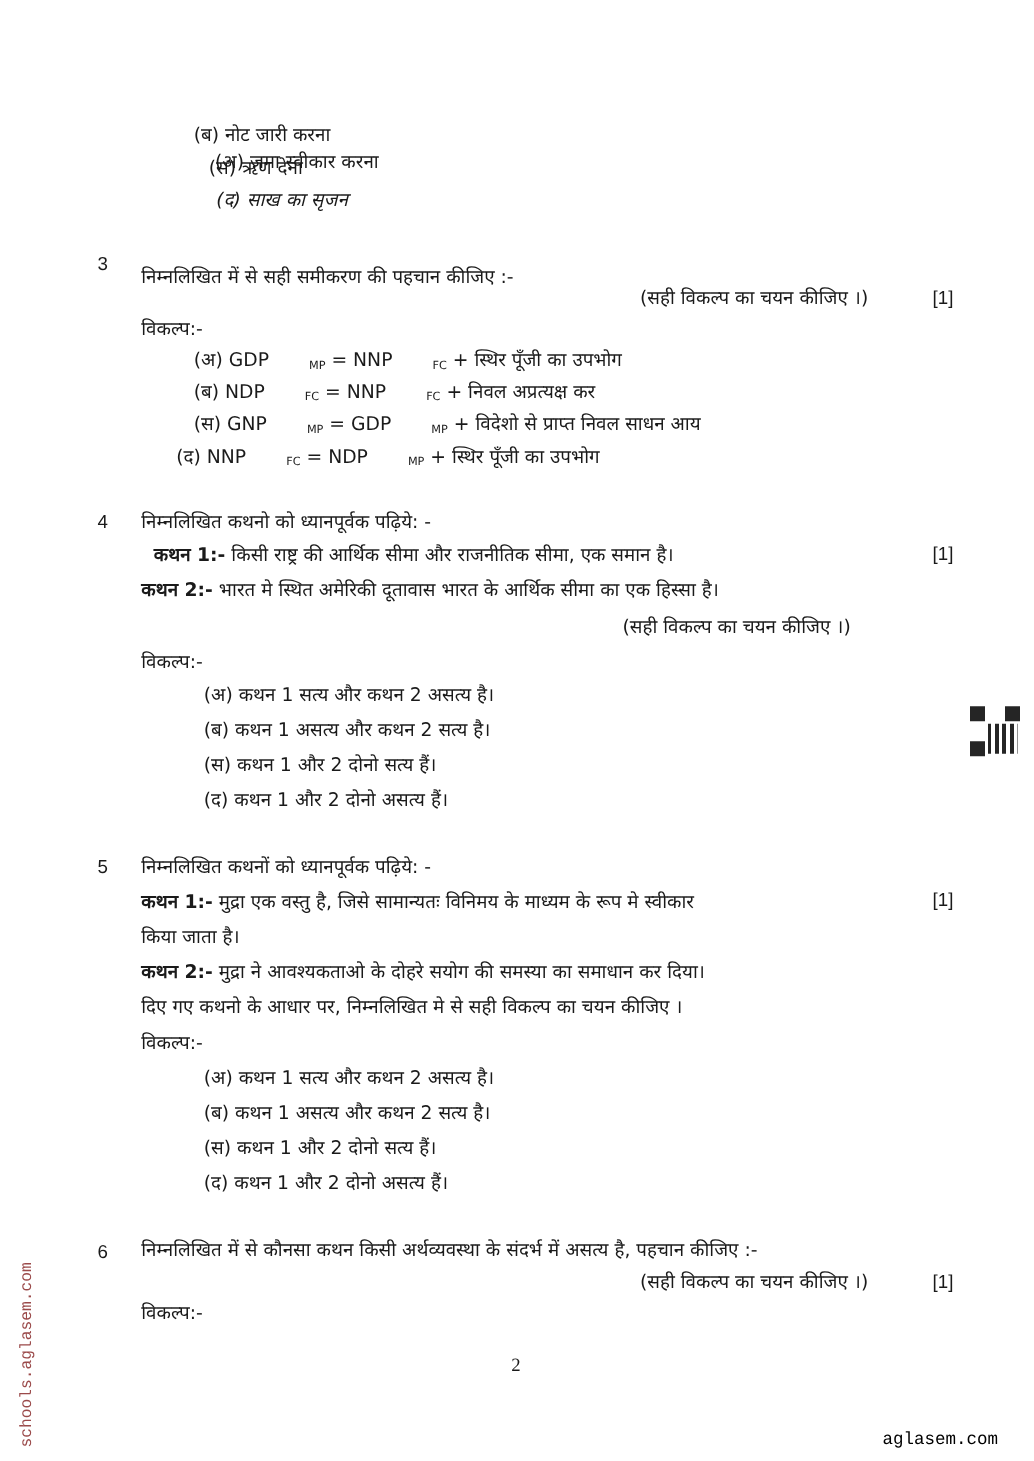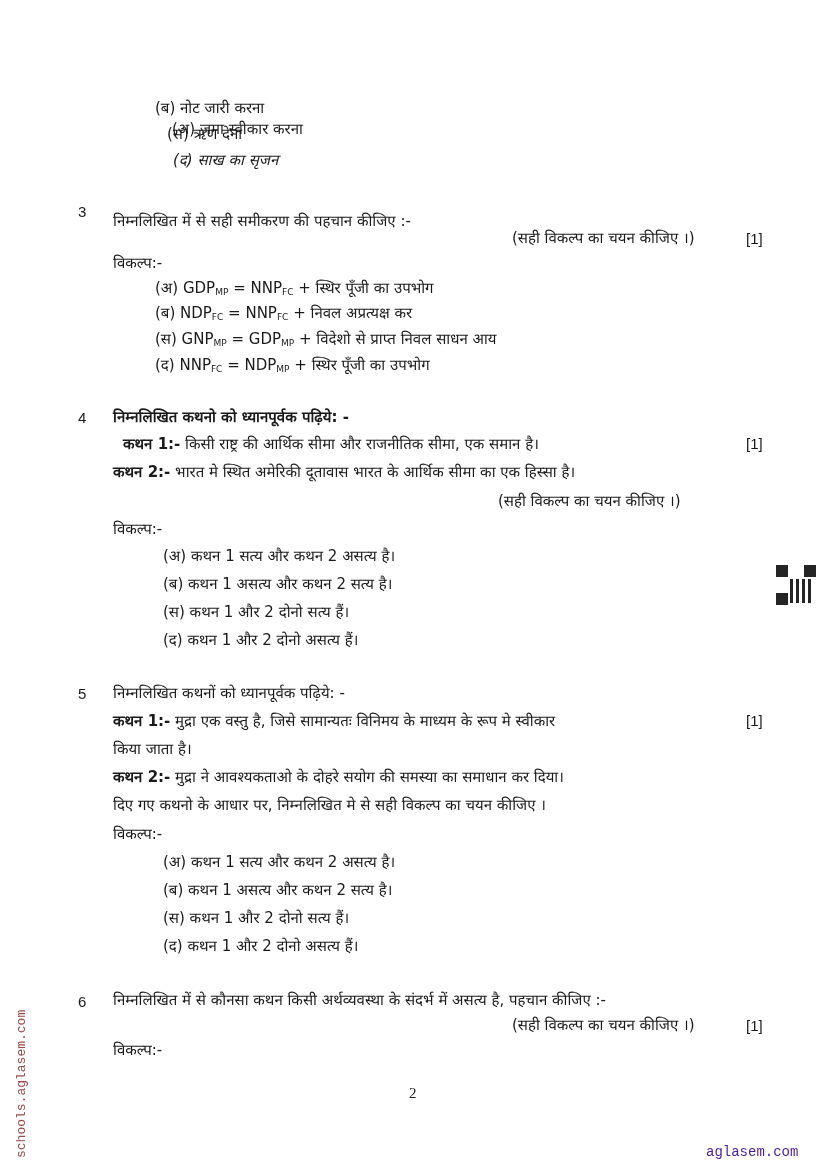--- a/index.html
+++ b/index.html
@@ -6,23 +6,23 @@
   body {
     width: 827px; height: 1169px; position: relative; overflow: hidden;
     font-family: "DejaVu Sans", "Liberation Sans", sans-serif;
     color: #1a1a1a;
   }
   .abs { position: absolute; white-space: nowrap; }
   .t { font-size: 15px; line-height: 20px; }
   .qnum { font-family: "Liberation Sans", sans-serif; font-size: 15px; }
   .mark { font-family: "Liberation Sans", sans-serif; font-size: 15px; }
   .bold { font-weight: bold; }
-  sub { font-size: 9px; vertical-align: -2px; }
+  sub { font-size: 9px; vertical-align: -2px; margin-left: 32px; }
   .page-num { font-family: "Liberation Serif", serif; font-size: 15px; }
-  .wm-bottom { font-family: "Liberation Mono", monospace; font-size: 14px; color: #4c1d95; }
+  .wm-bottom { font-family: "Liberation Mono", monospace; font-size: 14px; color: #000000; }
   .wm-side {
     font-family: "Liberation Mono", monospace; font-size: 13px; color: #9b4a4a;
     transform-origin: left top; transform: rotate(-90deg);
   }
   .qr {
     width: 40px; height: 40px;
     background:
       linear-gradient(#000,#000) 0 0/12px 12px no-repeat,
       linear-gradient(#000,#000) 28px 0/12px 12px no-repeat,
       linear-gradient(#000,#000) 0 28px/12px 12px no-repeat,
@@ -47,26 +47,26 @@
 
 <div class="abs t" style="left:155px;top:278px;">
   <span>(अ) GDP</span><sub>MP</sub><span> = NNP</span><sub>FC</sub><span> + स्थिर पूँजी का उपभोग</span>
 </div>
 <div class="abs t" style="left:155px;top:303px;">
   <span>(ब) NDP</span><sub>FC</sub><span> = NNP</span><sub>FC</sub><span> + निवल अप्रत्यक्ष कर</span>
 </div>
 <div class="abs t" style="left:155px;top:329px;">
   <span>(स) GNP</span><sub>MP</sub><span> = GDP</span><sub>MP</sub><span> + विदेशो से प्राप्त निवल साधन आय</span>
 </div>
-<div class="abs t" style="left:155px;top:355px;">
+<div class="abs t" style="left:141px;top:355px;">
   <span>(द) NNP</span><sub>FC</sub><span> = NDP</span><sub>MP</sub><span> + स्थिर पूँजी का उपभोग</span>
 </div>
 
 <div class="abs qnum" style="left:78px;top:409px;">4</div>
-<div class="abs t" style="left:113px;top:407px;font-weight:bold;">निम्नलिखित कथनो को ध्यानपूर्वक पढ़िये: -</div>
+<div class="abs t" style="left:113px;top:407px;">निम्नलिखित कथनो को ध्यानपूर्वक पढ़िये: -</div>
 <div class="abs t" style="left:123px;top:434px;">
   <span class="bold">कथन 1:-</span><span> किसी राष्ट्र की आर्थिक सीमा और राजनीतिक सीमा, एक समान है।</span>
 </div>
 <div class="abs mark" style="left:746px;top:435px;">[1]</div>
 <div class="abs t" style="left:113px;top:462px;text-align:right;">
   <span class="bold">कथन 2:-</span><span> भारत मे स्थित अमेरिकी दूतावास भारत के आर्थिक सीमा का एक हिस्सा है।</span>
 </div>
 <div class="abs t" style="left:498px;top:491px;">(सही विकल्प का चयन कीजिए ।)</div>
 <div class="abs t" style="left:113px;top:519px;">विकल्प:-</div>
 <div class="abs t" style="left:163px;top:546px;">(अ) कथन 1 सत्य और कथन 2 असत्य है।</div>

